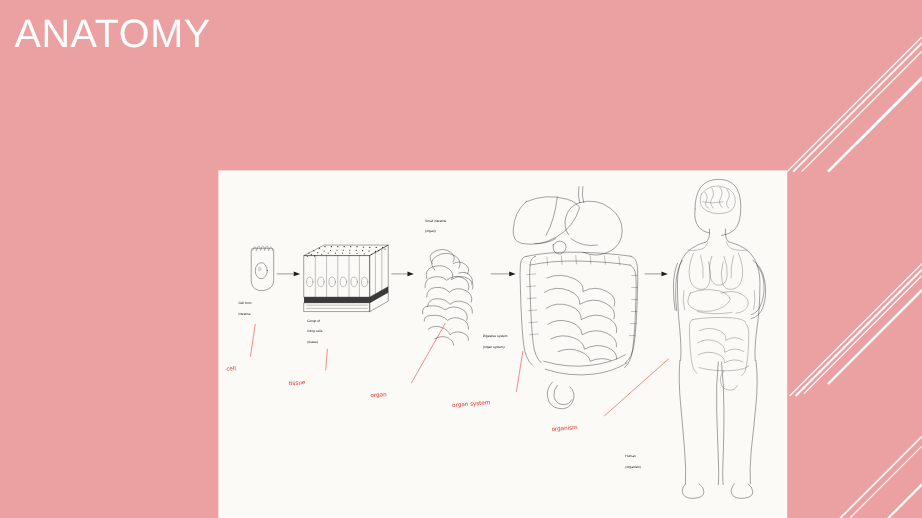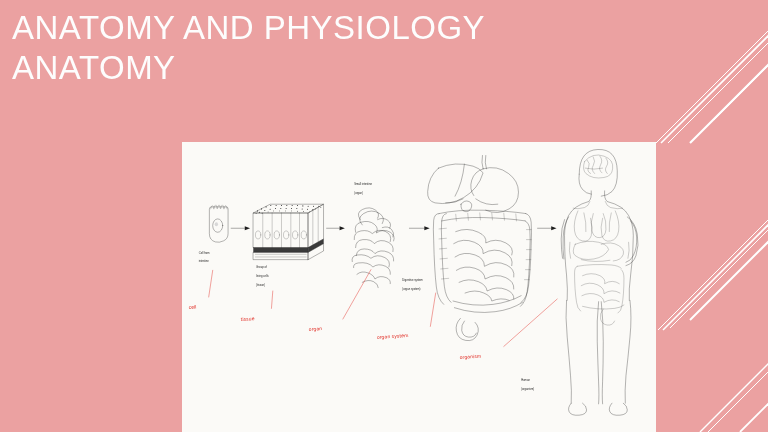--- a/index.html
+++ b/index.html
@@ -74,21 +74,20 @@
     <line x1="663" y1="330" x2="795" y2="198" stroke-width="1.6"></line>
     <line x1="670" y1="328" x2="800" y2="198" stroke-width="1"></line>
     <line x1="690" y1="320" x2="800" y2="210" stroke-width="2"></line>
     <line x1="700" y1="432" x2="860" y2="272" stroke-width="1.4"></line>
     <line x1="708" y1="432" x2="866" y2="274" stroke-width="1"></line>
     <line x1="740" y1="432" x2="880" y2="292" stroke-width="1.8"></line>
   </g>
 </svg>
 
 <div id="title-block">
-  <div class="tline">ANATOMY AND PHYSIOLOGY</div>
   <div class="tline">ANATOMY</div>
 </div>
 
 <div id="figure-panel">
   <svg id="figure-svg" viewBox="0 0 1420 868">
 
     <g>
       <path class="ink" d="M82 200 q0 -6 6 -6 h44 q6 0 6 6 v74 q0 16 -14 22 q-12 6 -24 3 q-18 -5 -18 -24 z"></path>
 
       <g class="ink-thin">

